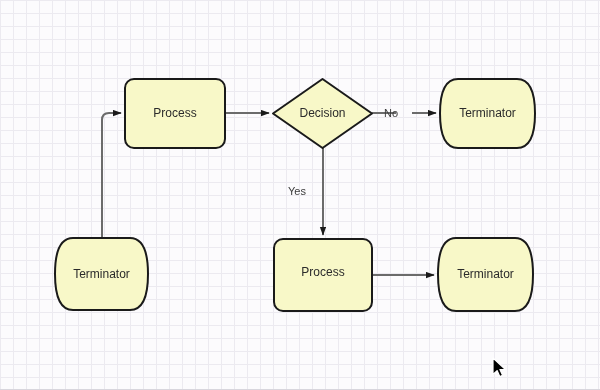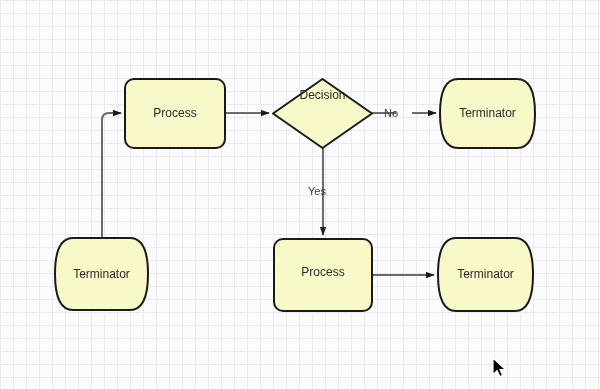--- a/index.html
+++ b/index.html
@@ -98,33 +98,33 @@
       <path d="M73,238 L130,238 Q148,238 148,274 Q148,310 130,310 L73,310 Q55,310 55,274 Q55,238 73,238 Z" fill="#f8f8c8" stroke="#1a1a1a" stroke-width="2"></path>
 
       <rect x="274" y="239" width="98" height="72" rx="9" ry="9" fill="#f8f8c8" stroke="#1a1a1a" stroke-width="2"></rect>
 
       <path d="M456,238 L515,238 Q533,238 533,274.5 Q533,311 515,311 L456,311 Q438,311 438,274.5 Q438,238 456,238 Z" fill="#f8f8c8" stroke="#1a1a1a" stroke-width="2"></path>
     </g>
   </svg>
 
   <div class="shape-label" style="left:125px; top:106px; width:100px;">Process</div>
 
-  <div class="shape-label" style="left:273px; top:88px; width:99px;text-align:center;">Decision</div>
+  <div class="shape-label" style="left:273px; top:106px; width:99px;text-align:center;">Decision</div>
 
   <div class="shape-label" style="left:440px; top:106px; width:95px;">Terminator</div>
 
   <div class="shape-label" style="left:55px; top:267px; width:93px;">Terminator</div>
 
   <div class="shape-label" style="left:274px; top:265px; width:98px;">Process</div>
 
   <div class="shape-label" style="left:438px; top:267px; width:95px;">Terminator</div>
 
   <div class="edge-label" style="left:384px; top:107px; width:40px;">No</div>
 
-  <div class="edge-label" style="left:308px; top:185px; width:40px;">Yes</div>
+  <div class="edge-label" style="left:288px; top:185px; width:40px;">Yes</div>
 
   <div class="bottom-rule"></div>
 
   <svg id="cursor" style="left:490px; top:356px;" width="18" height="24" viewBox="0 0 18 24" xmlns="http://www.w3.org/2000/svg">
     <path d="M3,2 L3,18.5 L7.1,14.6 L9.8,20.6 L12.6,19.3 L9.9,13.5 L15.2,13.3 Z" fill="#000000" stroke="#ffffff" stroke-width="1.2" stroke-linejoin="round"></path>
   </svg>
 
 </div>
 
 </body></html>

